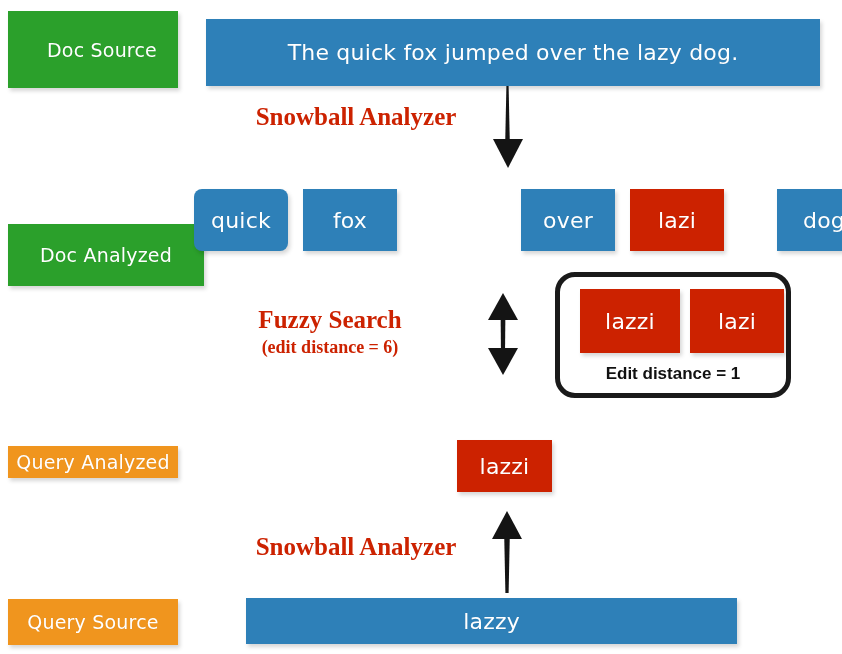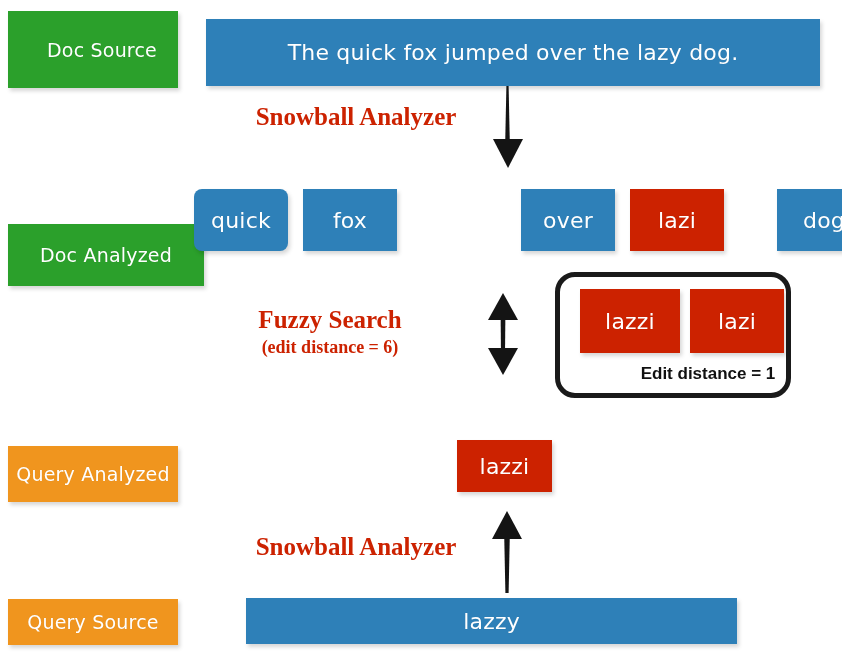--- a/index.html
+++ b/index.html
@@ -63,21 +63,20 @@
     background: #ffffff;
   }
   .fuzzy-caption {
     position: absolute;
     color: #111111;
     font-family: "Liberation Sans", sans-serif;
     font-weight: bold;
     font-size: 17px;
     white-space: nowrap;
     text-align: center;
-    padding-left: 35px;
   }
 </style>
 </head>
 <body>
 
 <div id="canvas">
 
   <div class="box green label-box" style="left:8px; top:11px; width:170px; height:77px;padding-left:18px;">Doc Source</div>
 
   <div class="box blue sentence-bar" style="left:206px; top:19px; width:614px; height:67px;">The quick fox jumped over the lazy dog.</div>
@@ -113,21 +112,21 @@
   </svg>
 
   <div class="fuzzy-group" style="left:555px; top:272px; width:236px; height:126px;"></div>
 
   <div class="box red match-box" style="left:580px; top:289px; width:100px; height:64px;">lazzi</div>
 
   <div class="box red match-box" style="left:690px; top:289px; width:94px; height:64px;">lazi</div>
 
   <div class="fuzzy-caption" style="left:555px; top:364px; width:236px;">Edit distance = 1</div>
 
-  <div class="box orange label-box" style="left:8px; top:446px; width:170px; height:56px;">Query Analyzed</div>
+  <div class="box orange label-box" style="left:8px; top:446px; width:170px; height:32px;">Query Analyzed</div>
 
   <div class="box red query-box" style="left:457px; top:440px; width:95px; height:52px;">lazzi</div>
 
   <div class="anno anno-main" style="left:222px; top:534px; width:268px;">Snowball Analyzer</div>
 
   <svg class="arrow-svg" style="left:487px; top:509px;" width="40" height="86" viewBox="0 0 40 86">
     <path d="M17.2 27 L22.8 27 L21.6 84 L18.4 84 Z" fill="#141414"></path>
     <path d="M5 30 L35 30 L20 2 Z" fill="#141414"></path>
   </svg>
 

